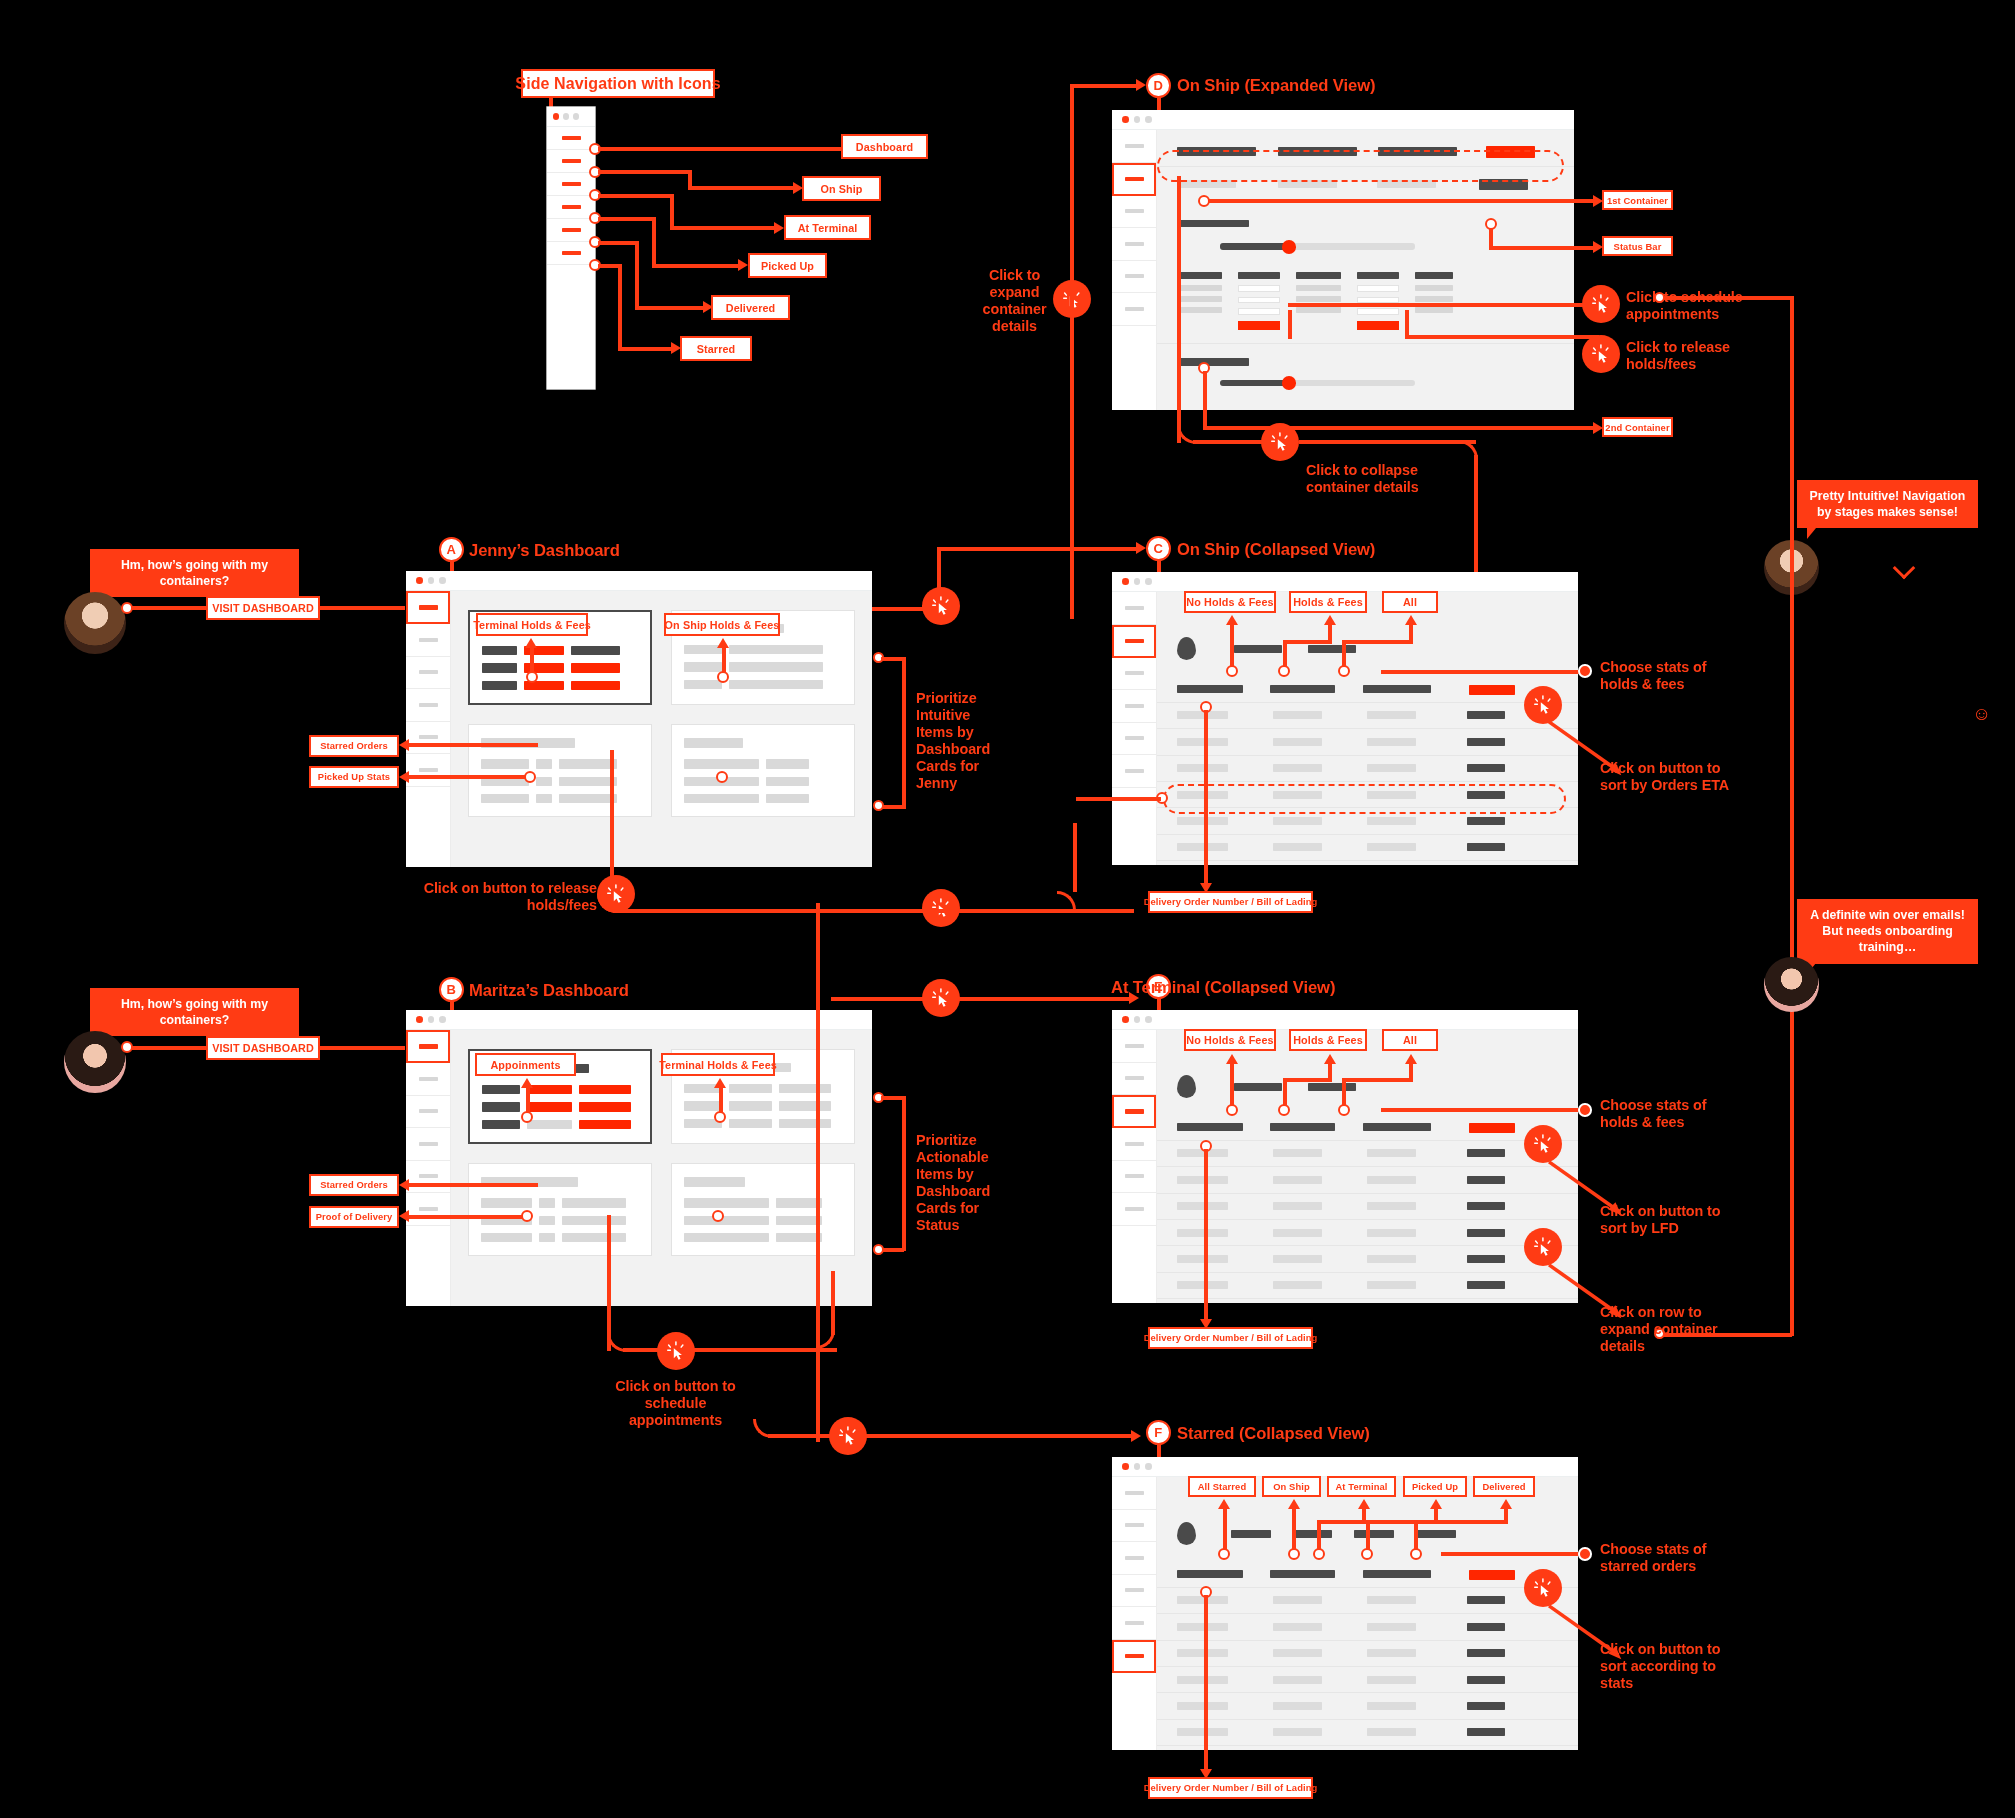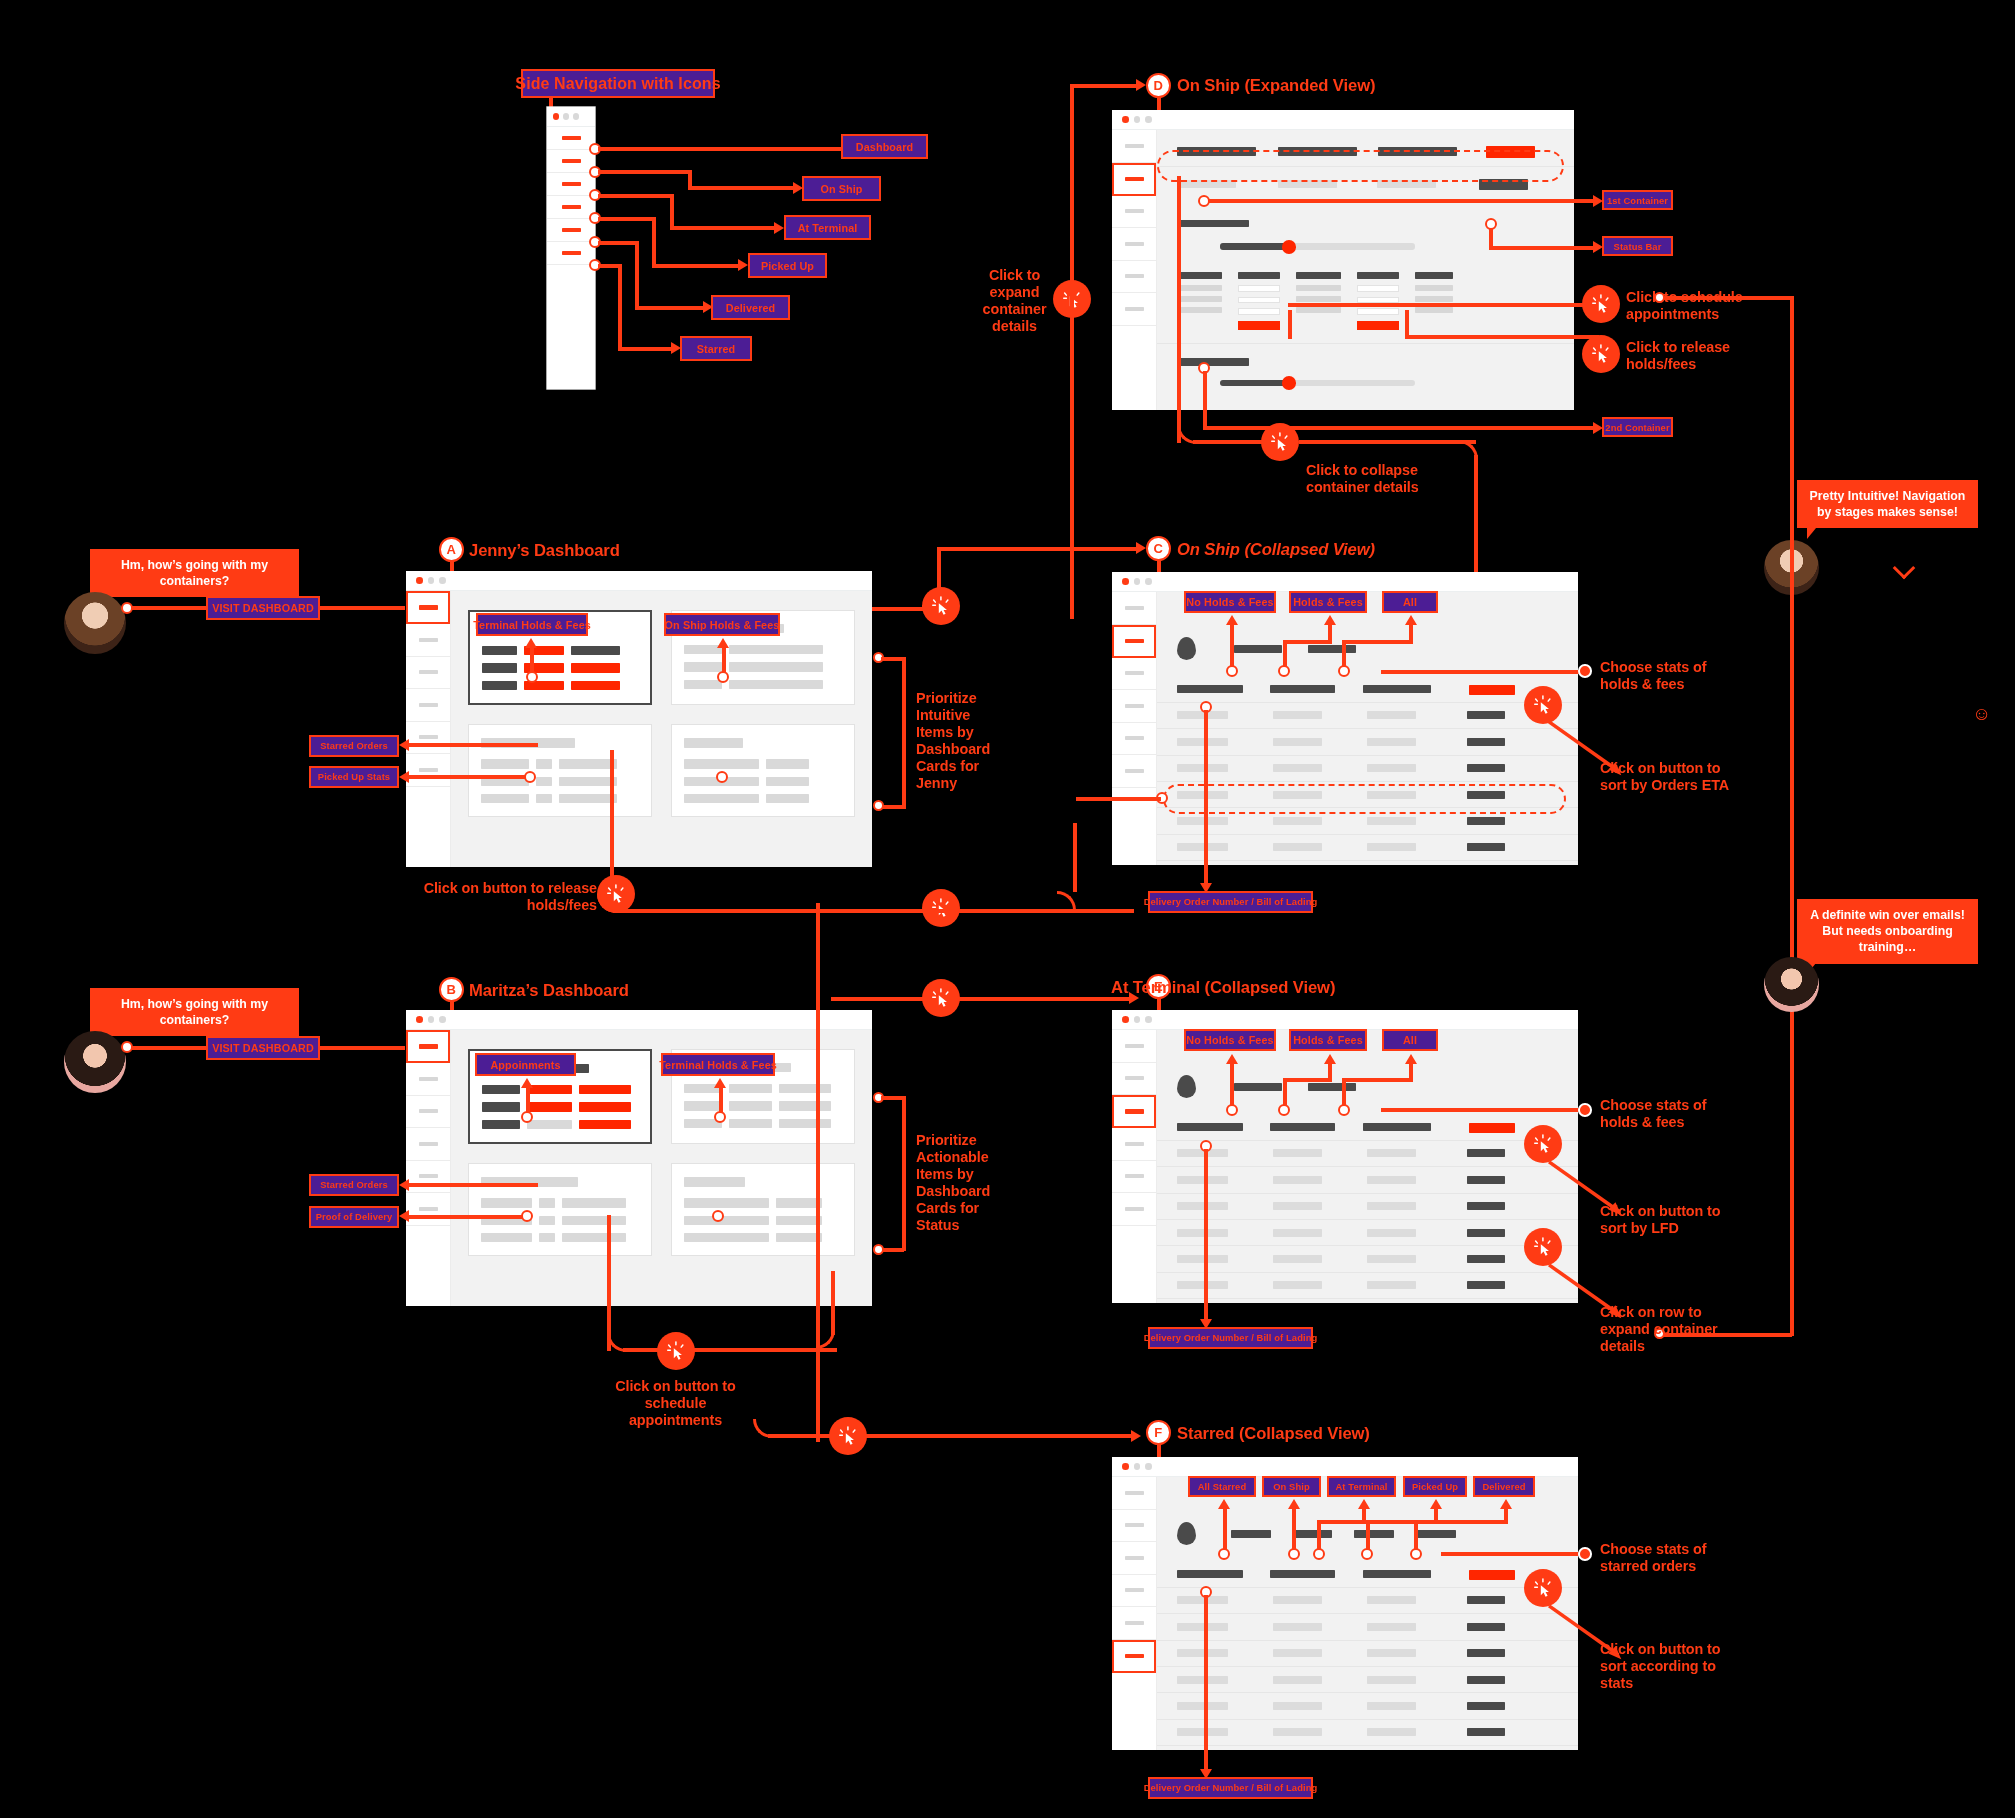--- a/index.html
+++ b/index.html
@@ -22,21 +22,21 @@
 
   
   .elbow { position: absolute; border: 3.6px solid #FF3B14; border-radius: 19px; background: transparent; }
   .e-tr { border-left: none; border-bottom: none; }
   .e-br { border-left: none; border-top: none; }
   .e-bl { border-right: none; border-top: none; }
 
   
   .tag {
     position: absolute;
-    background: #4c1d95;
+    background: #ffffff;
     border: 2.2px solid #FF3B14;
     color: #FF3B14;
     font-size: 10.8px;
     font-weight: 600;
     display: flex;
     align-items: center;
     justify-content: center;
     text-align: center;
     padding: 3.6px 7.2px;
     white-space: nowrap;
@@ -650,21 +650,21 @@
           <rect x="15" y="2" width="2.2" height="6" rx="1"></rect>
           <rect x="5.5" y="6" width="2.2" height="6" rx="1" transform="rotate(-40 6.6 9)"></rect>
           <rect x="24" y="6" width="2.2" height="6" rx="1" transform="rotate(40 25.1 9)"></rect>
           <rect x="3" y="14" width="6" height="2.2" rx="1"></rect>
           <path d="M13 12 L13 27 L17 23 L20 29 L23 27.5 L20 22 L25 22 Z"></path>
         </g>
       </svg>
   </div>
 
   <div class="badge" style="left:1146px;top:536px;">C</div>
-  <div class="steptitle" style="left:1177px;top:540px;font-style:italic;">On Ship (Collapsed View)</div>
+  <div class="steptitle" style="left:1177px;top:540px;">On Ship (Collapsed View)</div>
   <div class="ln lnv" style="left:1157px;top:560px;height:16px;"></div>
   <div class="ln lnh" style="left:1076px;top:547px;width:61px;"></div>
   <div class="ahead ah-r" style="left:1136px;top:542px;"></div>
 
   <div class="win" style="left:1112px;top:572px;width:466px;height:293px;">
     <div class="chrome">
       <div class="dot a"></div>
       <div class="dot b"></div>
       <div class="dot c"></div>
     </div>

